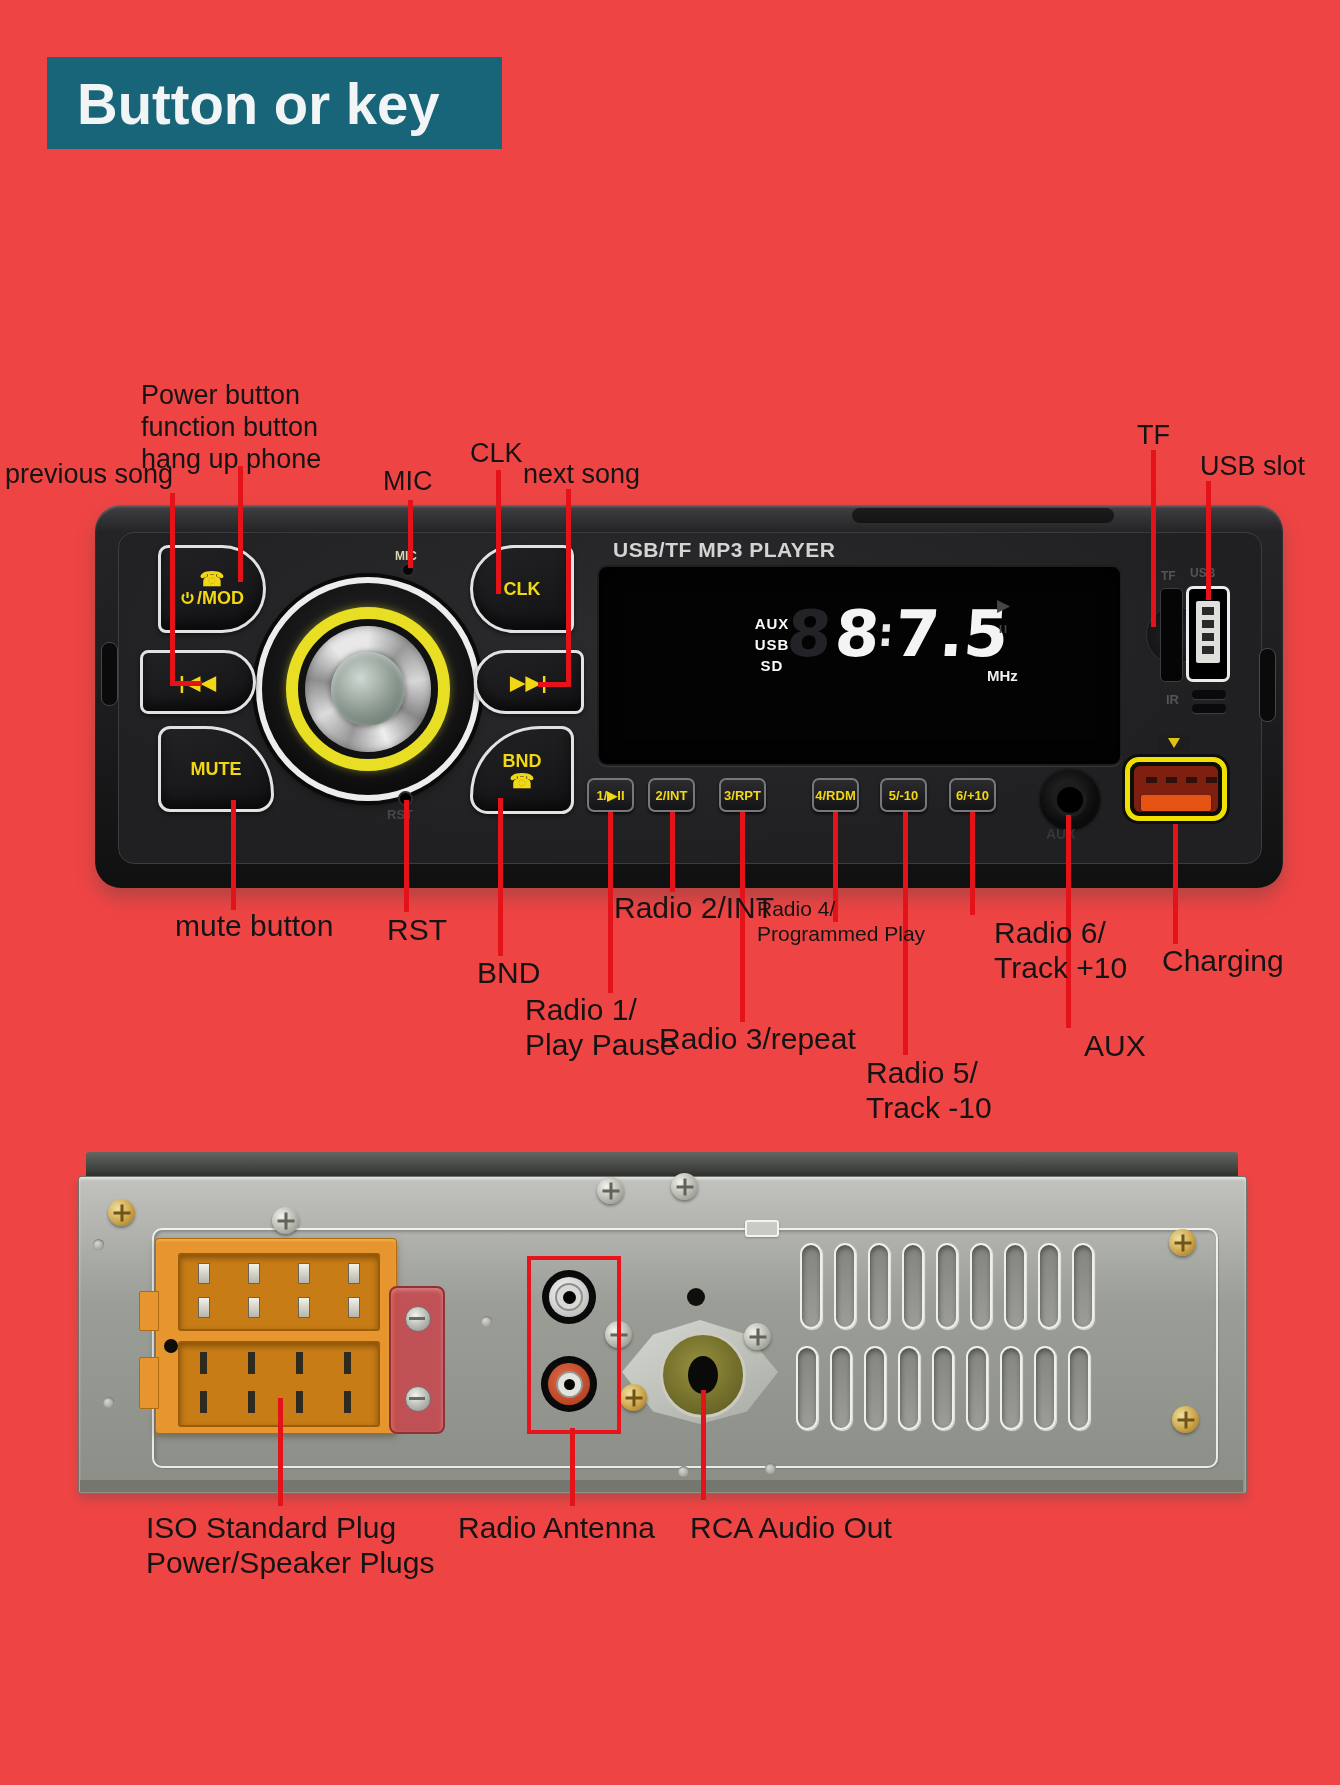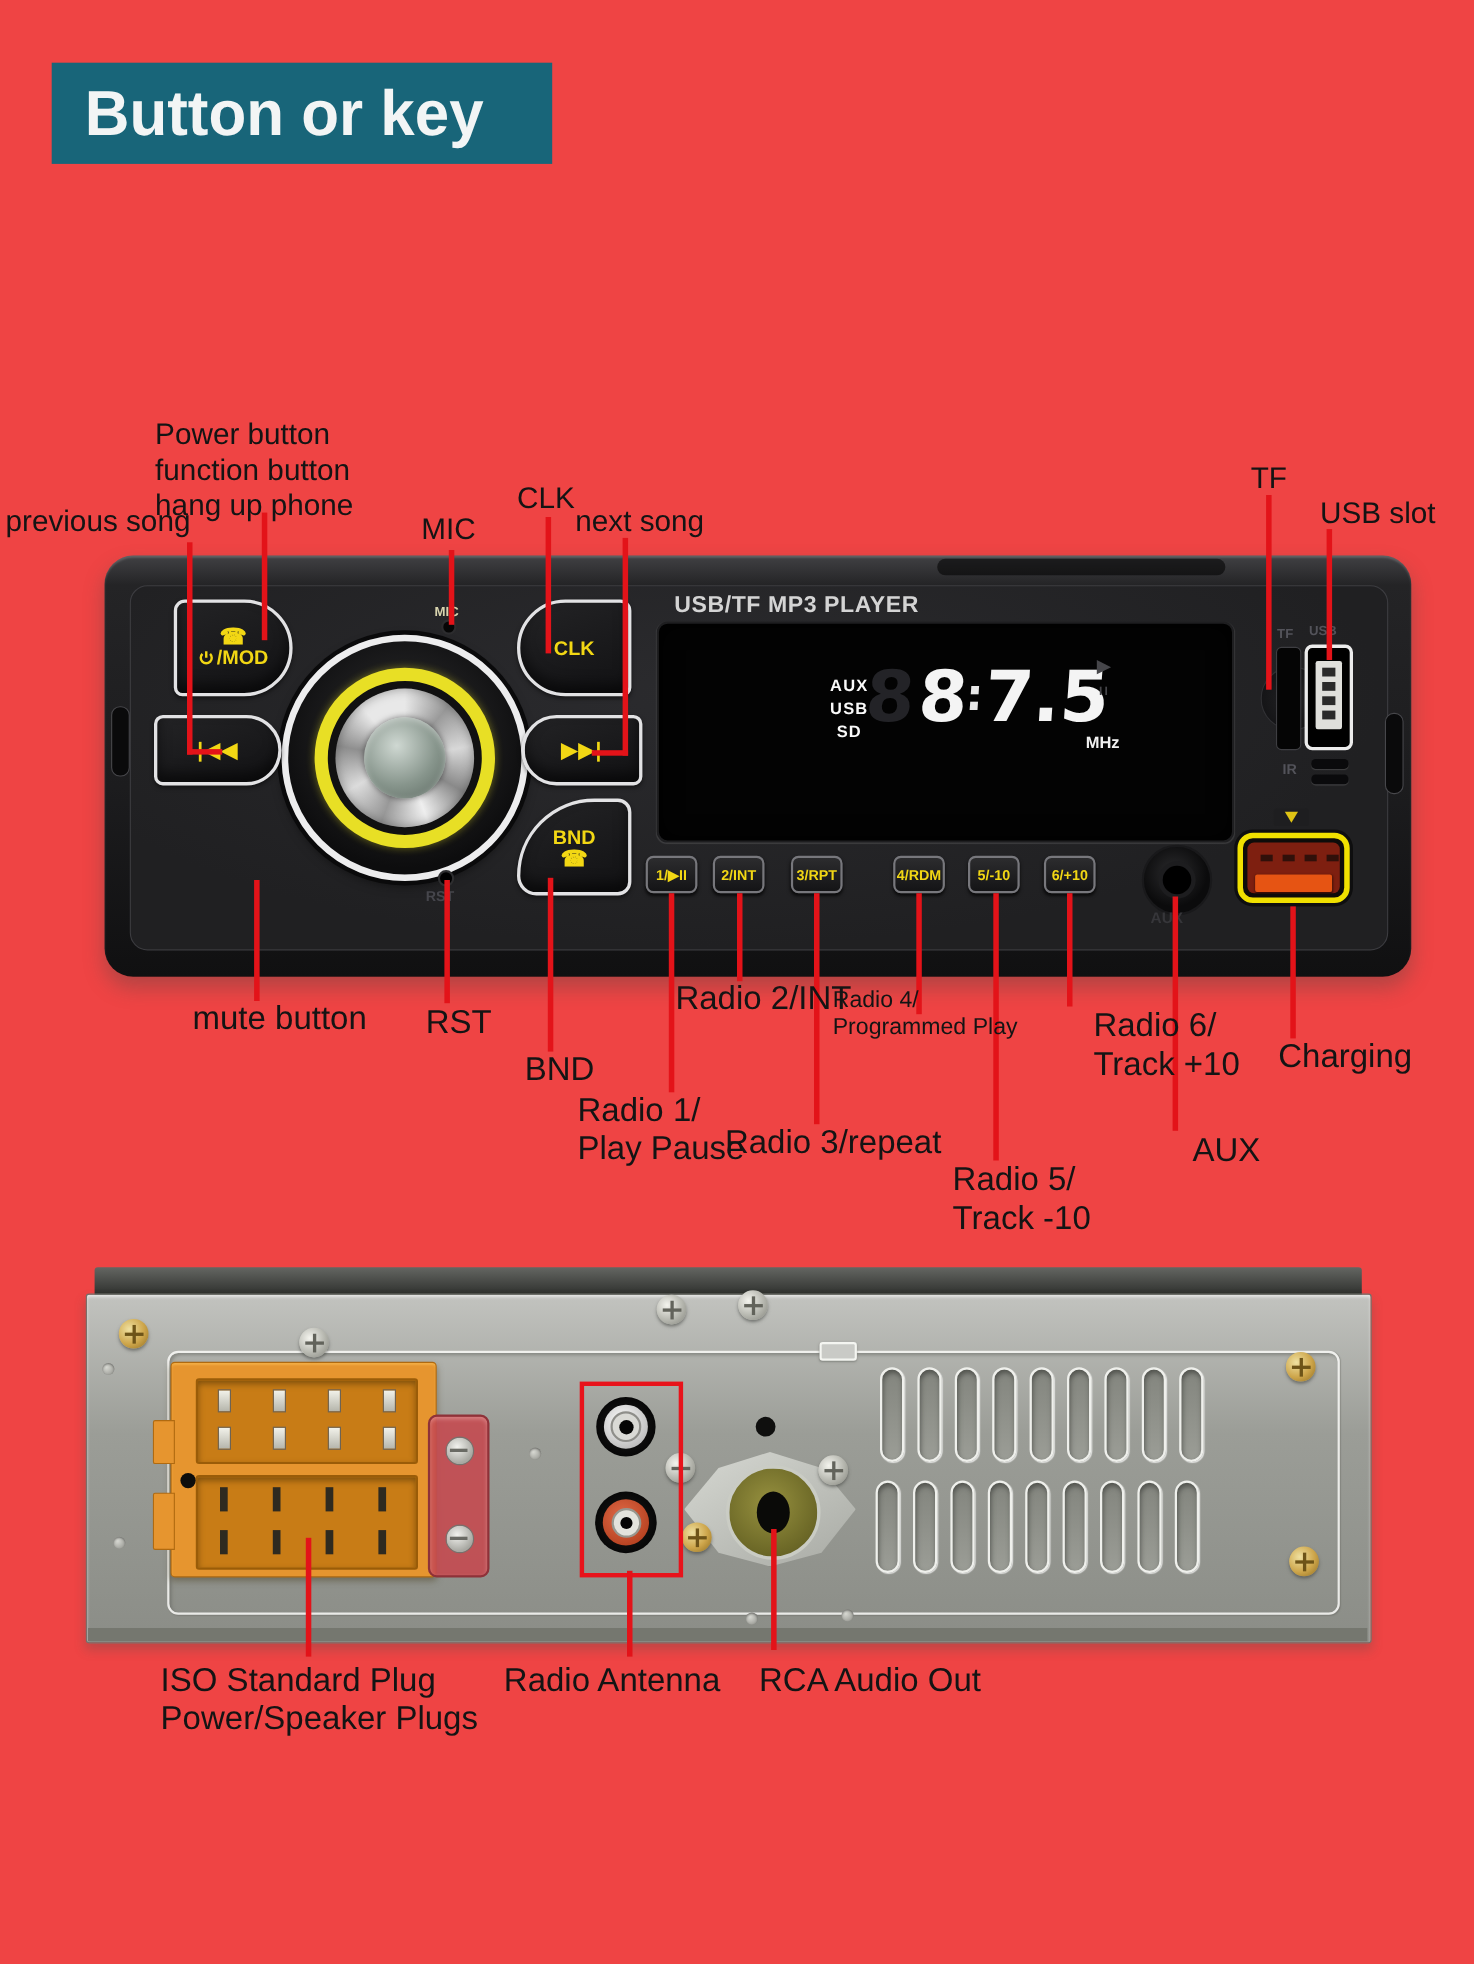--- a/index.html
+++ b/index.html
@@ -216,20 +216,23 @@
       <span style="display:flex; align-items:center; gap:2px;">
         <svg width="15" height="15" viewBox="0 0 15 15">
           <path d="M7.5 1v6" stroke="#f2d714" stroke-width="2.2" fill="none"></path>
           <path d="M4 3.4a5 5 0 1 0 7 0" stroke="#f2d714" stroke-width="2.2" fill="none"></path>
         </svg>
         <span>/MOD</span>
       </span>
     </div>
     <div class="wbtn" style="left:45px; top:145px; width:116px; height:64px; border-radius:14px 55px 55px 14px;">
       <span class="glyph">|◀◀</span>
+    </div>
+    <div class="wbtn" style="left:63px; top:221px; width:116px; height:86px; border-radius:14px 80px 20px 14px;">
+      <span>MUTE</span>
     </div>
 
     <div class="wbtn" style="left:375px; top:40px; width:104px; height:88px; border-radius:78px 18px 14px 78px;">
       <span>CLK</span>
     </div>
     <div class="wbtn" style="left:379px; top:145px; width:110px; height:64px; border-radius:55px 14px 14px 55px;">
       <span class="glyph">▶▶|</span>
     </div>
     <div class="wbtn" style="left:375px; top:221px; width:104px; height:88px; border-radius:80px 14px 14px 20px;">
       <span>BND</span>

